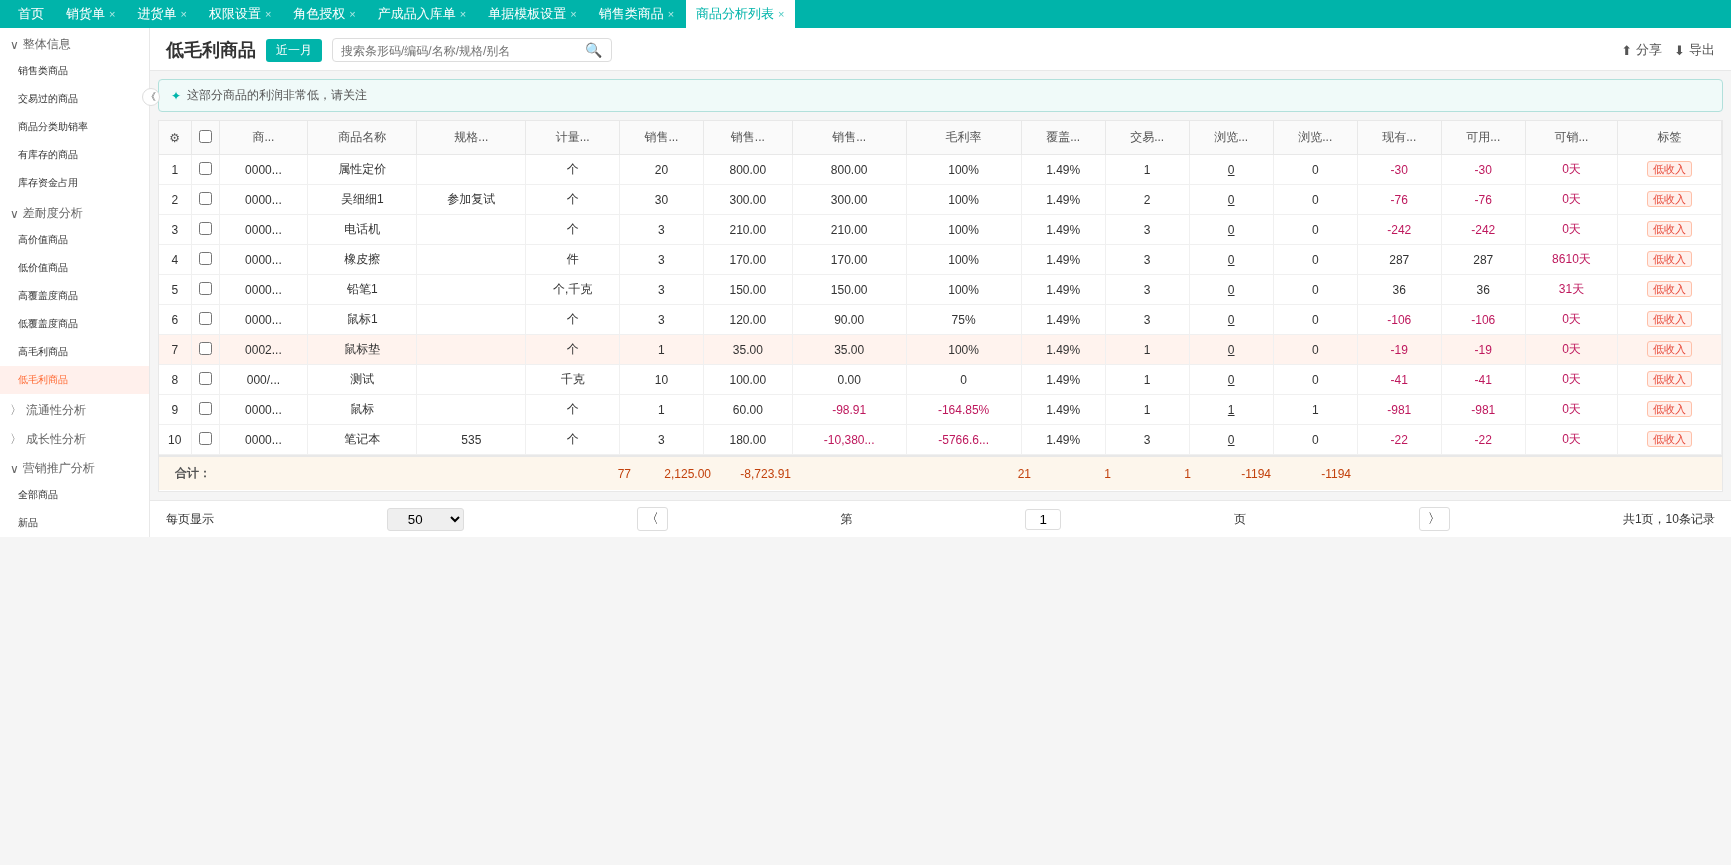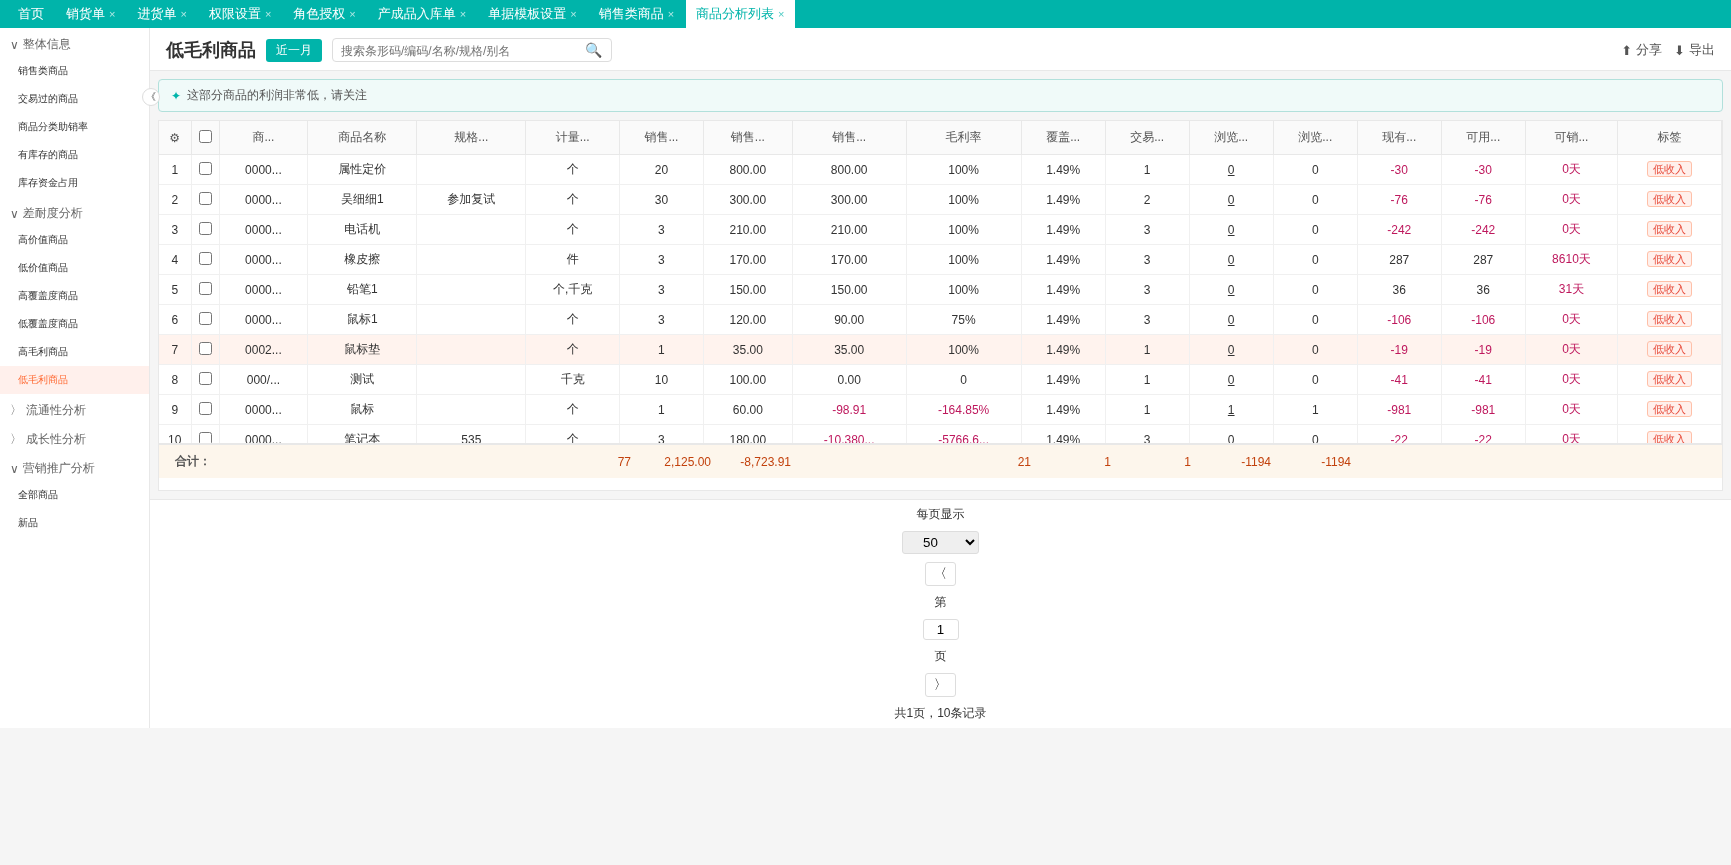--- a/index.html
+++ b/index.html
@@ -196,36 +196,35 @@
     
     .table-footer {
       background: #fdf6ec;
       border-top: 2px solid #e8e8e8;
       padding: 8px 16px;
       display: flex;
       align-items: center;
       gap: 20px;
       font-size: 12px;
       position: sticky;
-      bottom: 12px;
+      bottom: 0;
     }
     .footer-label { color: #555; font-weight: bold; }
     .footer-value { color: #c2410c; min-width: 60px; text-align: right; }
 
     
     .pagination-bar {
       background: #fff;
       border-top: 1px solid #e8e8e8;
       padding: 6px 16px;
       display: flex;
       align-items: center;
       justify-content: space-between;
       gap: 8px;
       font-size: 12px;
-      flex-direction: column;
     }
     .pagination-bar select {
       border: 1px solid #ddd;
       border-radius: 3px;
       padding: 2px 16px;
     }
     .pagination-btn {
       border: 1px solid #ddd;
       background: #fff;
       padding: 2px 8px;

